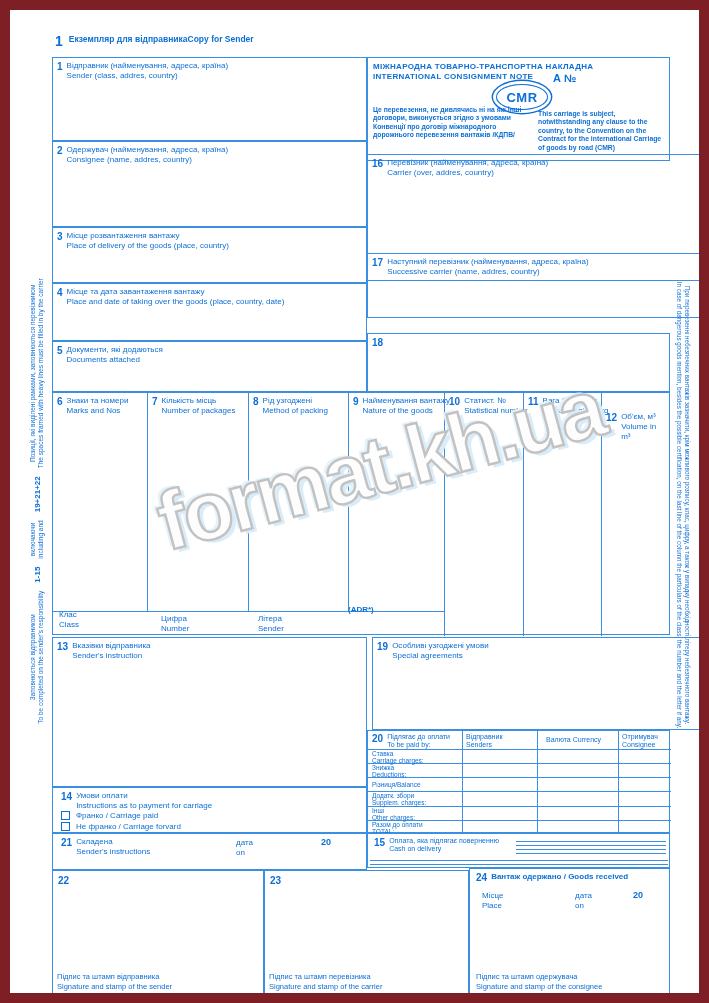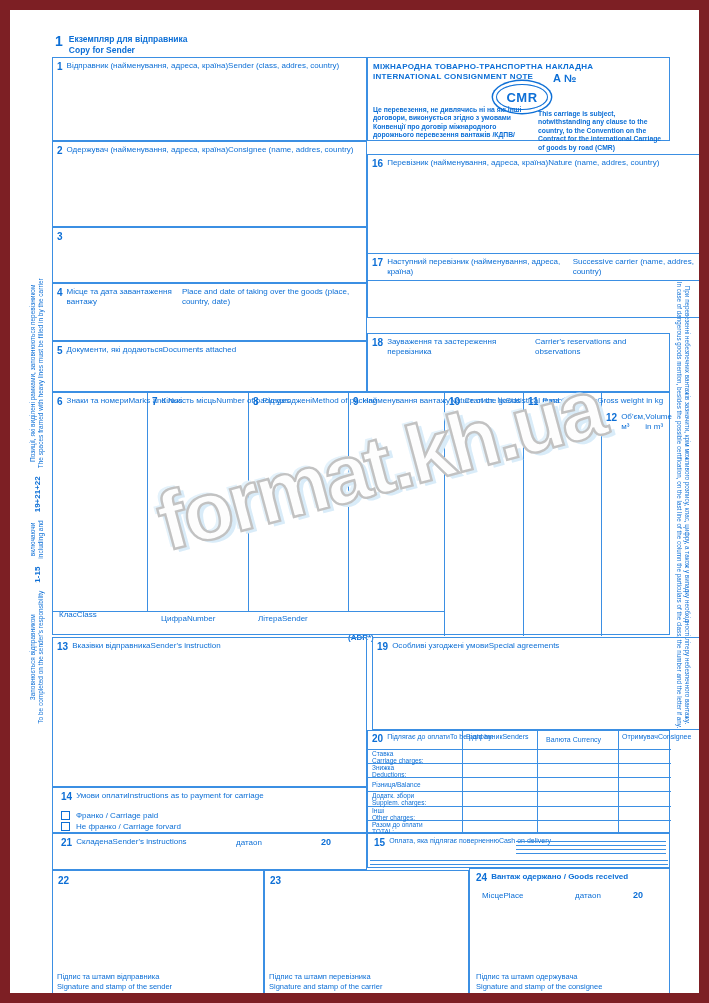--- a/index.html
+++ b/index.html
@@ -11,31 +11,31 @@
   html,body{background:#fff}
   .page{
     position:relative;width:709px;height:1003px;
     background:#fff;border:10px solid var(--frame);
     font-family:"Liberation Sans",sans-serif;color:var(--ink);
     overflow:hidden;
   }
   .box{position:absolute;border:1px solid var(--line);background:transparent}
   .blabel{display:flex;align-items:flex-start;padding:3px 2px 0 4px;gap:4px}
   .bnum{font-weight:700;font-size:10px;color:var(--ink);line-height:1.1;flex:none}
-  .btxt{display:flex;flex-direction:row;font-size:8px;line-height:1.22;color:var(--ink)}
+  .btxt{display:flex;flex-direction:column;font-size:8px;line-height:1.22;color:var(--ink)}
   .single{font-size:8px;color:var(--ink)}
   .b{font-weight:700}
   .abs{position:absolute}
   .vline{position:absolute;width:1px;background:var(--line)}
   .hline{position:absolute;height:1px;background:var(--line)}
   .small{font-size:7px;line-height:1.15}
   
   .copy{position:absolute;left:45px;top:24px;display:flex;gap:6px;align-items:flex-start}
   .copy .n{font-size:14px;font-weight:700;line-height:1}
-  .copy .t{display:flex;flex-direction:column;font-size:8.5px;font-weight:700;line-height:1.25}
+  .copy .t{display:flex;flex-direction:row;font-size:8.5px;font-weight:700;line-height:1.25}
   
   .hdrtitle{position:absolute;left:5px;top:4px;font-size:8px;font-weight:700;line-height:1.3;letter-spacing:.3px}
   .ano{position:absolute;left:185px;top:14px;font-size:11px;font-weight:700}
   .cmr-oval{position:absolute;left:128px;top:26px;width:52px;height:26px;border:1.6px solid var(--ink);
     border-radius:50%;box-shadow:0 0 0 3px #fff,0 0 0 4.4px var(--ink);
     display:flex;align-items:center;justify-content:center;font-size:13px;font-weight:700;letter-spacing:.5px}
   .clause-ua{position:absolute;left:5px;top:48px;width:162px;font-size:6.8px;font-weight:700;line-height:1.25}
   .clause-en{position:absolute;left:170px;top:52px;width:130px;font-size:6.8px;font-weight:700;line-height:1.25}
   
   .cbrow{position:absolute;display:flex;align-items:flex-start;gap:6px}
@@ -101,21 +101,21 @@
   <div class="box" style="left:42px;top:47px;width:315px;height:84px">
     <div class="blabel">
       <span class="bnum">1</span>
       <span class="btxt">
         <span>Відправник (найменування, адреса, країна)</span>
         <span>Sender (class, addres, country)</span>
       </span>
     </div>
   </div>
 
-  <div class="box" style="left:357px;top:47px;width:303px;height:84px">
+  <div class="box" style="left:357px;top:47px;width:303px;height:104px">
     <div class="hdrtitle">
       <div>МІЖНАРОДНА  ТОВАРНО-ТРАНСПОРТНА  НАКЛАДНА</div>
       <div>INTERNATIONAL  CONSIGNMENT  NOTE</div>
     </div>
     <div class="ano">А №</div>
     <div class="cmr-oval">
       <span>CMR</span>
     </div>
     <div class="clause-ua">Це перевезення, не дивлячись ні на які інші договори, виконується згідно з умовами Конвенції про договір міжнародного дорожнього перевезення вантажів /КДПВ/</div>
     <div class="clause-en">This carriage is subject, notwithstanding any clause to the country, to the Convention on the Contract for the international Carriage of goods by road (CMR)</div>
@@ -129,28 +129,32 @@
         <span>Consignee (name, addres, country)</span>
       </span>
     </div>
   </div>
 
   <div class="box" style="left:357px;top:144px;width:360px;height:127px">
     <div class="blabel">
       <span class="bnum">16</span>
       <span class="btxt">
         <span>Перевізник (найменування, адреса, країна)</span>
-        <span>Nature (name, addres, country)</span>
+        <span>Carrier (over, addres, country)</span>
       </span>
     </div>
   </div>
 
   <div class="box" style="left:42px;top:217px;width:315px;height:56px">
     <div class="blabel">
       <span class="bnum">3</span>
+      <span class="btxt">
+        <span>Місце розвантаження вантажу</span>
+        <span>Place of delivery of the goods (place, country)</span>
+      </span>
     </div>
   </div>
 
   <div class="box" style="left:357px;top:243px;width:349px;height:65px">
     <div class="blabel">
       <span class="bnum">17</span>
       <span class="btxt">
         <span>Наступний перевізник (найменування, адреса, країна)</span>
         <span>Successive carrier (name, addres, country)</span>
       </span>
@@ -163,24 +167,20 @@
       <span class="btxt">
         <span>Місце та дата завантаження вантажу</span>
         <span>Place and date of taking over the goods (place, country, date)</span>
       </span>
     </div>
   </div>
 
   <div class="box" style="left:357px;top:323px;width:303px;height:59px">
     <div class="blabel">
       <span class="bnum">18</span>
-      <span class="btxt">
-        <span>Зауваження та застереження перевізника</span>
-        <span>Carrier's reservations and observations</span>
-      </span>
     </div>
   </div>
 
   <div class="box" style="left:42px;top:331px;width:315px;height:51px">
     <div class="blabel">
       <span class="bnum">5</span>
       <span class="btxt">
         <span>Документи, які додаються</span>
         <span>Documents attached</span>
       </span>
@@ -252,21 +252,21 @@
       <span>Class</span>
     </div>
     <div class="btxt abs" style="left:108px;top:221px">
       <span>Цифра</span>
       <span>Number</span>
     </div>
     <div class="btxt abs" style="left:205px;top:221px">
       <span>Літера</span>
       <span>Sender</span>
     </div>
-    <div class="abs b" style="left:295px;top:240px;font-size:8px">(ADR*)</div>
+    <div class="abs b" style="left:295px;top:212px;font-size:8px">(ADR*)</div>
   </div>
 
   <div class="watermark">format.kh.ua</div>
 
   <div class="box" style="left:42px;top:627px;width:315px;height:150px">
     <div class="blabel">
       <span class="bnum">13</span>
       <span class="btxt">
         <span>Вказівки відправника</span>
         <span>Sender's instruction</span>

